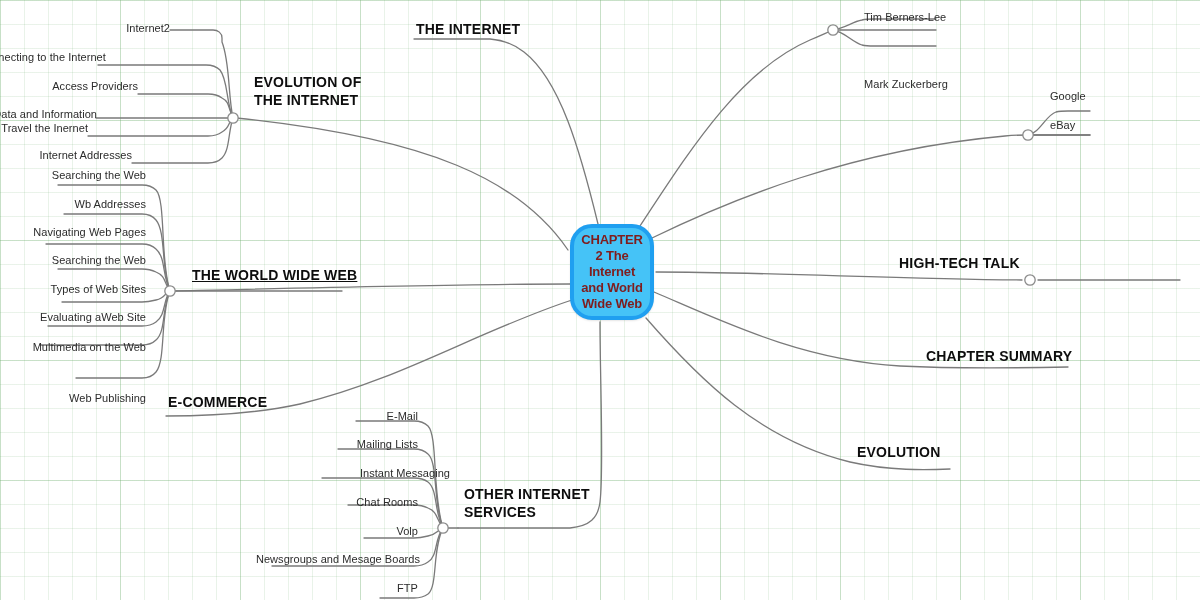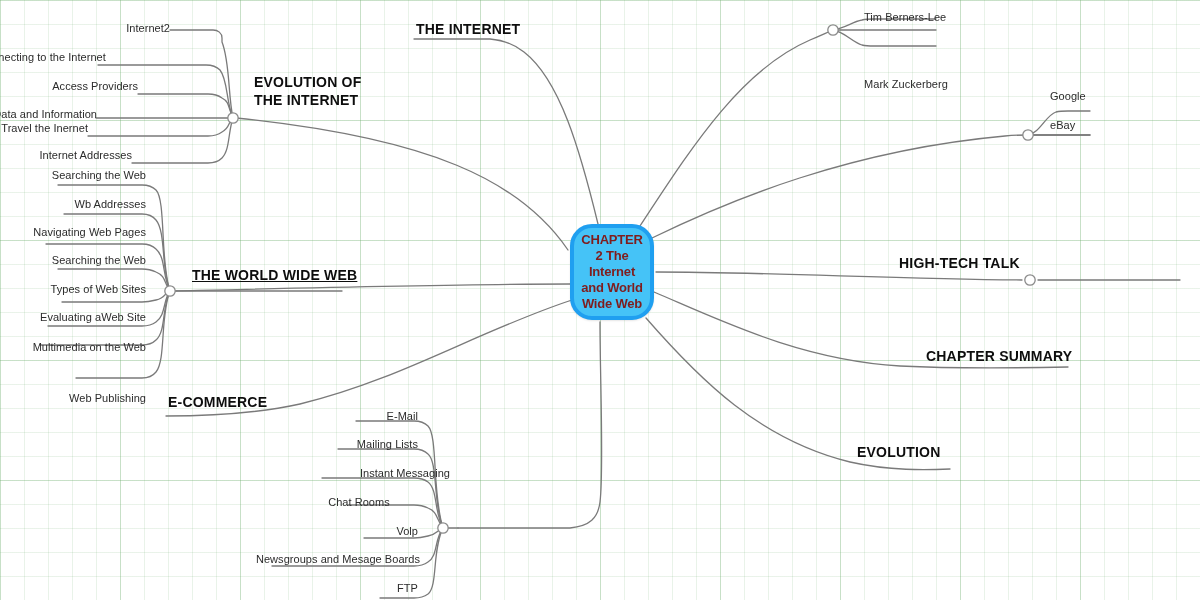--- a/index.html
+++ b/index.html
@@ -162,20 +162,22 @@
   <div class="lbl main-lbl ta-left" style="left:899px; top:255px;">HIGH-TECH TALK</div>
 
   <div class="lbl main-lbl ta-left" style="left:926px; top:348px;">CHAPTER SUMMARY</div>
 
   <div class="lbl main-lbl ta-left" style="left:857px; top:444px;">EVOLUTION</div>
 
   <div class="lbl main-lbl ta-left" style="left:192px; top:267px;text-decoration:underline;">THE WORLD WIDE WEB</div>
 
   <div class="lbl main-lbl ta-left" style="left:168px; top:394px;">E-COMMERCE</div>
 
+  <div class="lbl main-lbl ta-left" style="left:464px; top:486px;">OTHER INTERNET
+SERVICES</div>
 
   <div class="lbl sub-lbl ta-right" style="left:60px; top:22px; width:110px;">Internet2</div>
   <div class="lbl sub-lbl ta-right" style="left:-22px; top:51px; width:120px;">Connecting to the Internet</div>
   <div class="lbl sub-lbl ta-right" style="left:28px; top:80px; width:110px;">Access Providers</div>
   <div class="lbl sub-lbl ta-right" style="left:-32px; top:108px; width:120px;">How Data and Information
 Travel the Inernet</div>
   <div class="lbl sub-lbl ta-right" style="left:22px; top:149px; width:110px;">Internet Addresses</div>
 
   <div class="lbl sub-lbl ta-left" style="left:864px; top:11px;">Tim Berners-Lee</div>
   <div class="lbl sub-lbl ta-left" style="left:864px; top:38px;margin-top:40px;">Mark Zuckerberg</div>
@@ -189,18 +191,18 @@
   <div class="lbl sub-lbl ta-right" style="left:-2px; top:226px; width:148px;">Navigating Web Pages</div>
   <div class="lbl sub-lbl ta-right" style="left:10px; top:254px; width:136px;">Searching the Web</div>
   <div class="lbl sub-lbl ta-right" style="left:10px; top:283px; width:136px;">Types of Web Sites</div>
   <div class="lbl sub-lbl ta-right" style="left:2px; top:311px; width:144px;">Evaluating aWeb Site</div>
   <div class="lbl sub-lbl ta-right" style="left:-4px; top:341px; width:150px;">Multimedia on the Web</div>
   <div class="lbl sub-lbl ta-right" style="left:26px; top:392px; width:120px;">Web Publishing</div>
 
   <div class="lbl sub-lbl ta-right" style="left:300px; top:410px; width:118px;">E-Mail</div>
   <div class="lbl sub-lbl ta-right" style="left:300px; top:438px; width:118px;">Mailing Lists</div>
   <div class="lbl sub-lbl ta-right" style="left:290px; top:467px; width:112px;margin-left:48px;">Instant Messaging</div>
-  <div class="lbl sub-lbl ta-right" style="left:300px; top:496px; width:118px;text-align:center;">Chat Rooms</div>
+  <div class="lbl sub-lbl ta-right" style="left:300px; top:496px; width:118px;">Chat Rooms</div>
   <div class="lbl sub-lbl ta-right" style="left:300px; top:525px; width:118px;">Volp</div>
   <div class="lbl sub-lbl ta-right" style="left:240px; top:553px; width:180px;">Newsgroups and Mesage Boards</div>
   <div class="lbl sub-lbl ta-right" style="left:300px; top:582px; width:118px;">FTP</div>
 
 </div>
 
 </body></html>

